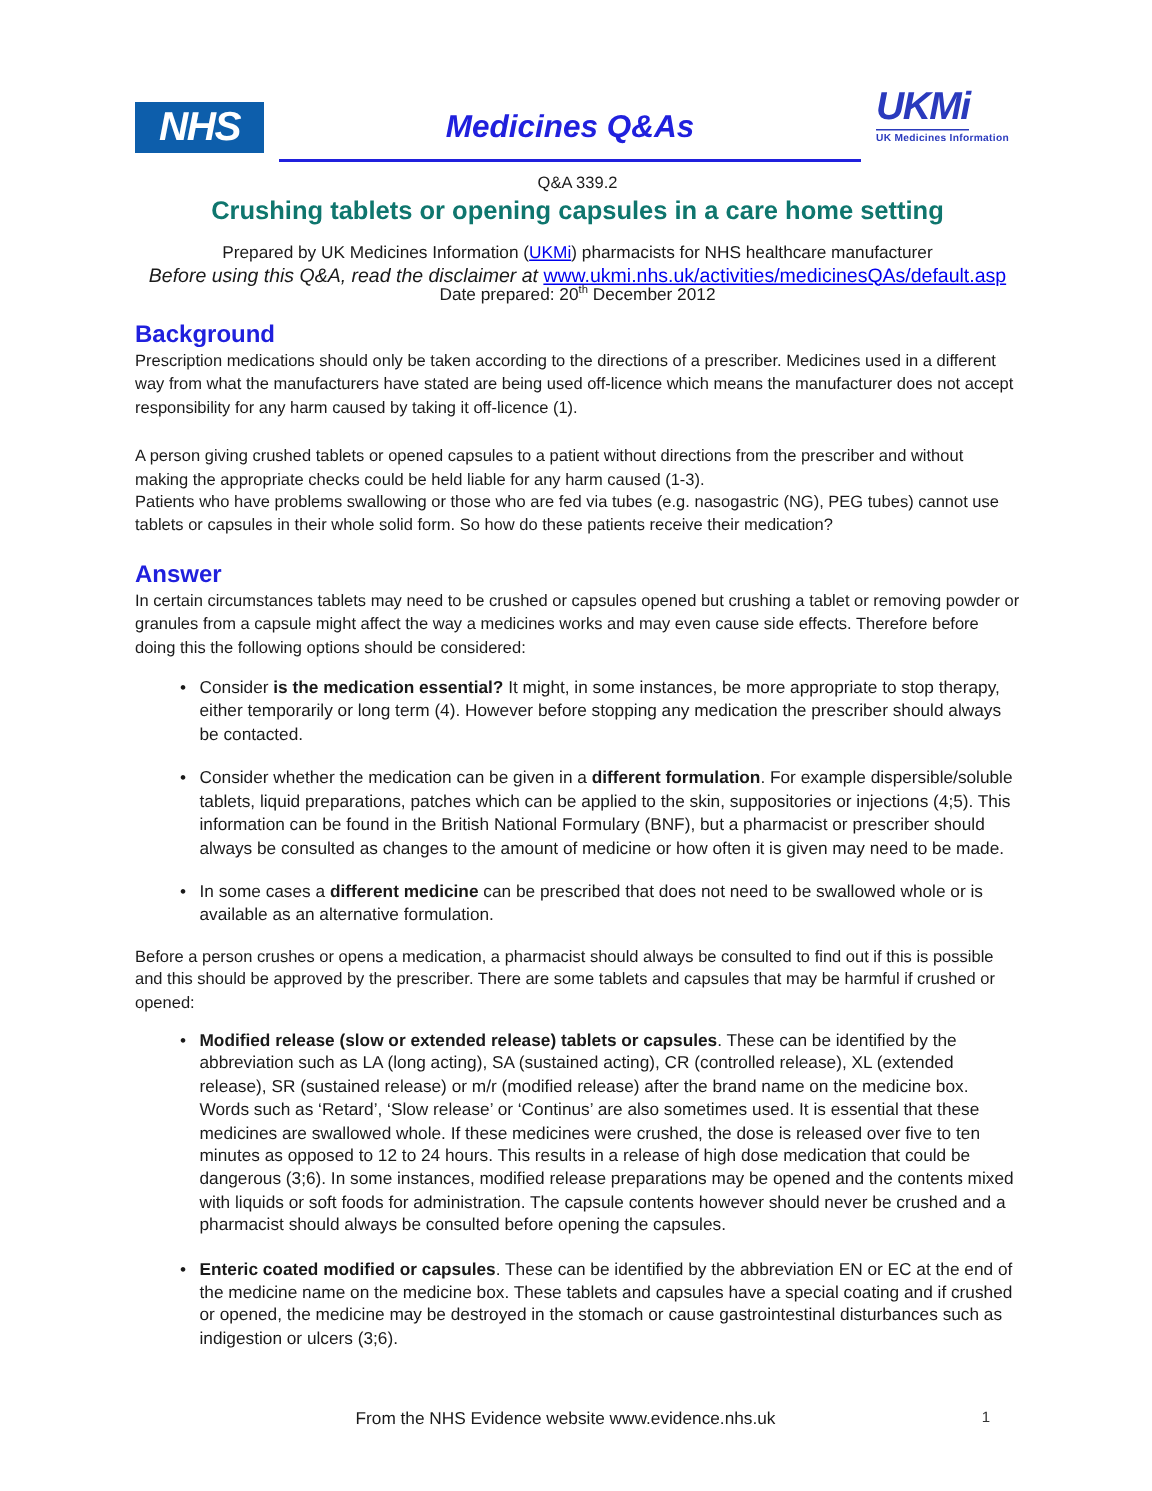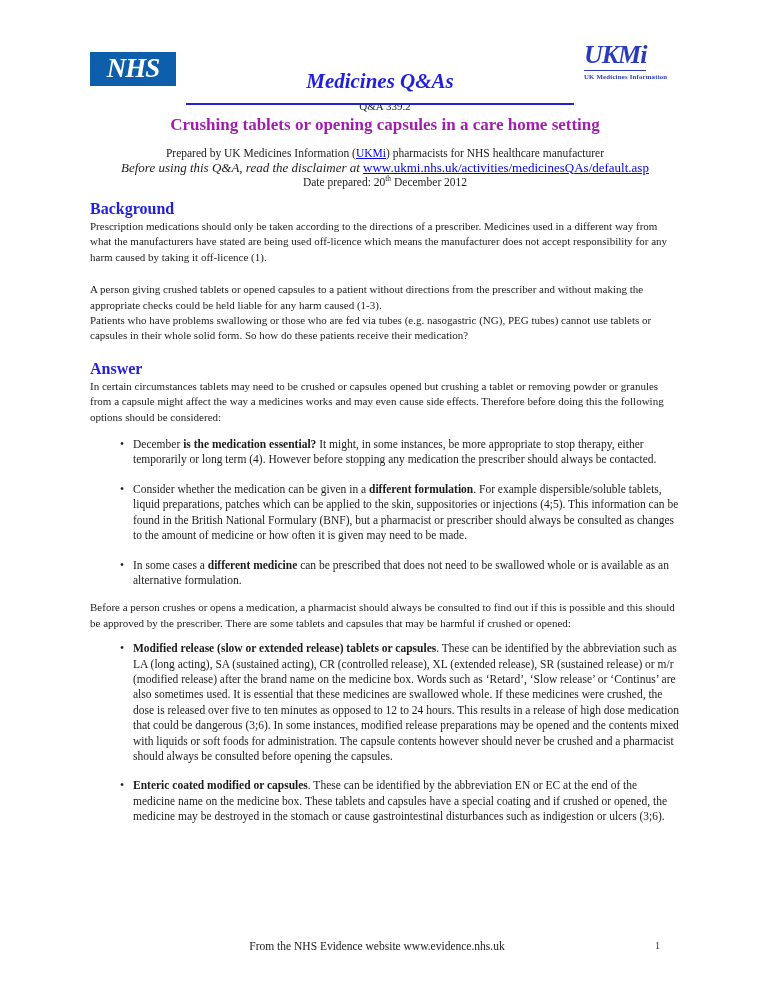--- a/index.html
+++ b/index.html
@@ -6,23 +6,22 @@
   html, body { background: #ffffff; }
   body {
     width: 768px; height: 994px;
     font-family: "Liberation Sans", sans-serif;
     color: #1a1a1a;
     overflow: hidden;
   }
   .page {
     position: relative;
     width: 768px; height: 994px;
-    padding: 0 88px 0 90px;
+    padding: 16px 88px 0 90px;
     background: #ffffff;
-    font-family: Liberation Serif, serif;
   }
 
   
   .header {
     display: flex;
     align-items: flex-start;
     padding-top: 45px;
     position: relative;
     height: 100px;
   }
@@ -33,21 +32,21 @@
     color: #ffffff;
     font-weight: bold; font-style: italic;
     font-size: 27px;
     text-align: center;
     line-height: 33px;
     letter-spacing: -1px;
     flex: 0 0 auto;
   }
   .header-center {
     flex: 1 1 auto;
-    margin: 16px 10px;
+    margin: 4px 10px;
     text-align: center;
     padding-bottom: 9px;
     border-bottom: 2px solid #2020dd;
   }
   .header-title {
     font-size: 21px;
     font-weight: bold; font-style: italic;
     color: #2020dd;
     padding-top: 8px;
   }
@@ -73,21 +72,21 @@
     color: #2a3abd;
     margin-top: 2px;
     letter-spacing: 0.2px;
   }
 
   
   .title-block { text-align: center; }
   .qa-number { font-size: 11px; color: #1a1a1a; }
   .doc-title {
     font-size: 17px; font-weight: bold;
-    color: #a21caf;
+    color: #0f766e;
     margin-top: 3px;
   }
   .prepared-line { font-size: 11.5px; margin-top: 12px; }
   .disclaimer-line { font-size: 13px; font-style: italic; margin-top: 0.5px; }
   .date-line { font-size: 11.5px; margin-top: 0.5px; }
   a.doc-link { color: #0000ee; text-decoration: underline; font-style: normal; cursor: pointer; }
   sup { font-size: 7.5px; vertical-align: super; line-height: 0; }
 
   
   .section-heading {
@@ -164,21 +163,21 @@
   <div class="para">Prescription medications should only be taken according to the directions of a prescriber. Medicines used in a different way from what the manufacturers have stated are being used off-licence which means the manufacturer does not accept responsibility for any harm caused by taking it off-licence (1).</div>
   <div class="gap-m"></div>
   <div class="para">A person giving crushed tablets or opened capsules to a patient without directions from the prescriber and without making the appropriate checks could be held liable for any harm caused (1-3).
 Patients who have problems swallowing or those who are fed via tubes (e.g. nasogastric (NG), PEG tubes) cannot use tablets or capsules in their whole solid form. So how do these patients receive their medication?</div>
   <div class="gap-m"></div>
 
   <div class="section-heading">Answer</div>
   <div class="para">In certain circumstances tablets may need to be crushed or capsules opened but crushing a tablet or removing powder or granules from a capsule might affect the way a medicines works and may even cause side effects. Therefore before doing this the following options should be considered:</div>
 
   <ul class="bullets">
-    <li><span>December </span><b>is the medication essential?</b><span> It might, in some instances, be more appropriate to stop therapy, either temporarily or long term (4). However before stopping any medication the prescriber should always be contacted.</span></li>
+    <li><span>Consider </span><b>is the medication essential?</b><span> It might, in some instances, be more appropriate to stop therapy, either temporarily or long term (4). However before stopping any medication the prescriber should always be contacted.</span></li>
     <li><span>Consider whether the medication can be given in a </span><b>different formulation</b><span>. For example dispersible/soluble tablets, liquid preparations, patches which can be applied to the skin, suppositories or injections (4;5). This information can be found in the British National Formulary (BNF), but a pharmacist or prescriber should always be consulted as changes to the amount of medicine or how often it is given may need to be made.</span></li>
     <li><span>In some cases a </span><b>different medicine</b><span> can be prescribed that does not need to be swallowed whole or is available as an alternative formulation.</span></li>
   </ul>
 
   <div class="para middle-para">Before a person crushes or opens a medication, a pharmacist should always be consulted to find out if this is possible and this should be approved by the prescriber. There are some tablets and capsules that may be harmful if crushed or opened:</div>
 
   <ul class="bullets tight">
     <li><b>Modified release (slow or extended release) tablets or capsules</b><span>. These can be identified by the abbreviation such as LA (long acting), SA (sustained acting), CR (controlled release), XL (extended release), SR (sustained release) or m/r (modified release) after the brand name on the medicine box. Words such as ‘Retard’, ‘Slow release’ or ‘Continus’ are also sometimes used. It is essential that these medicines are swallowed whole. If these medicines were crushed, the dose is released over five to ten minutes as opposed to 12 to 24 hours. This results in a release of high dose medication that could be dangerous (3;6). In some instances, modified release preparations may be opened and the contents mixed with liquids or soft foods for administration. The capsule contents however should never be crushed and a pharmacist should always be consulted before opening the capsules.</span></li>
     <li><b>Enteric coated modified or capsules</b><span>. These can be identified by the abbreviation EN or EC at the end of the medicine name on the medicine box. These tablets and capsules have a special coating and if crushed or opened, the medicine may be destroyed in the stomach or cause gastrointestinal disturbances such as indigestion or ulcers (3;6).</span></li>
   </ul>

